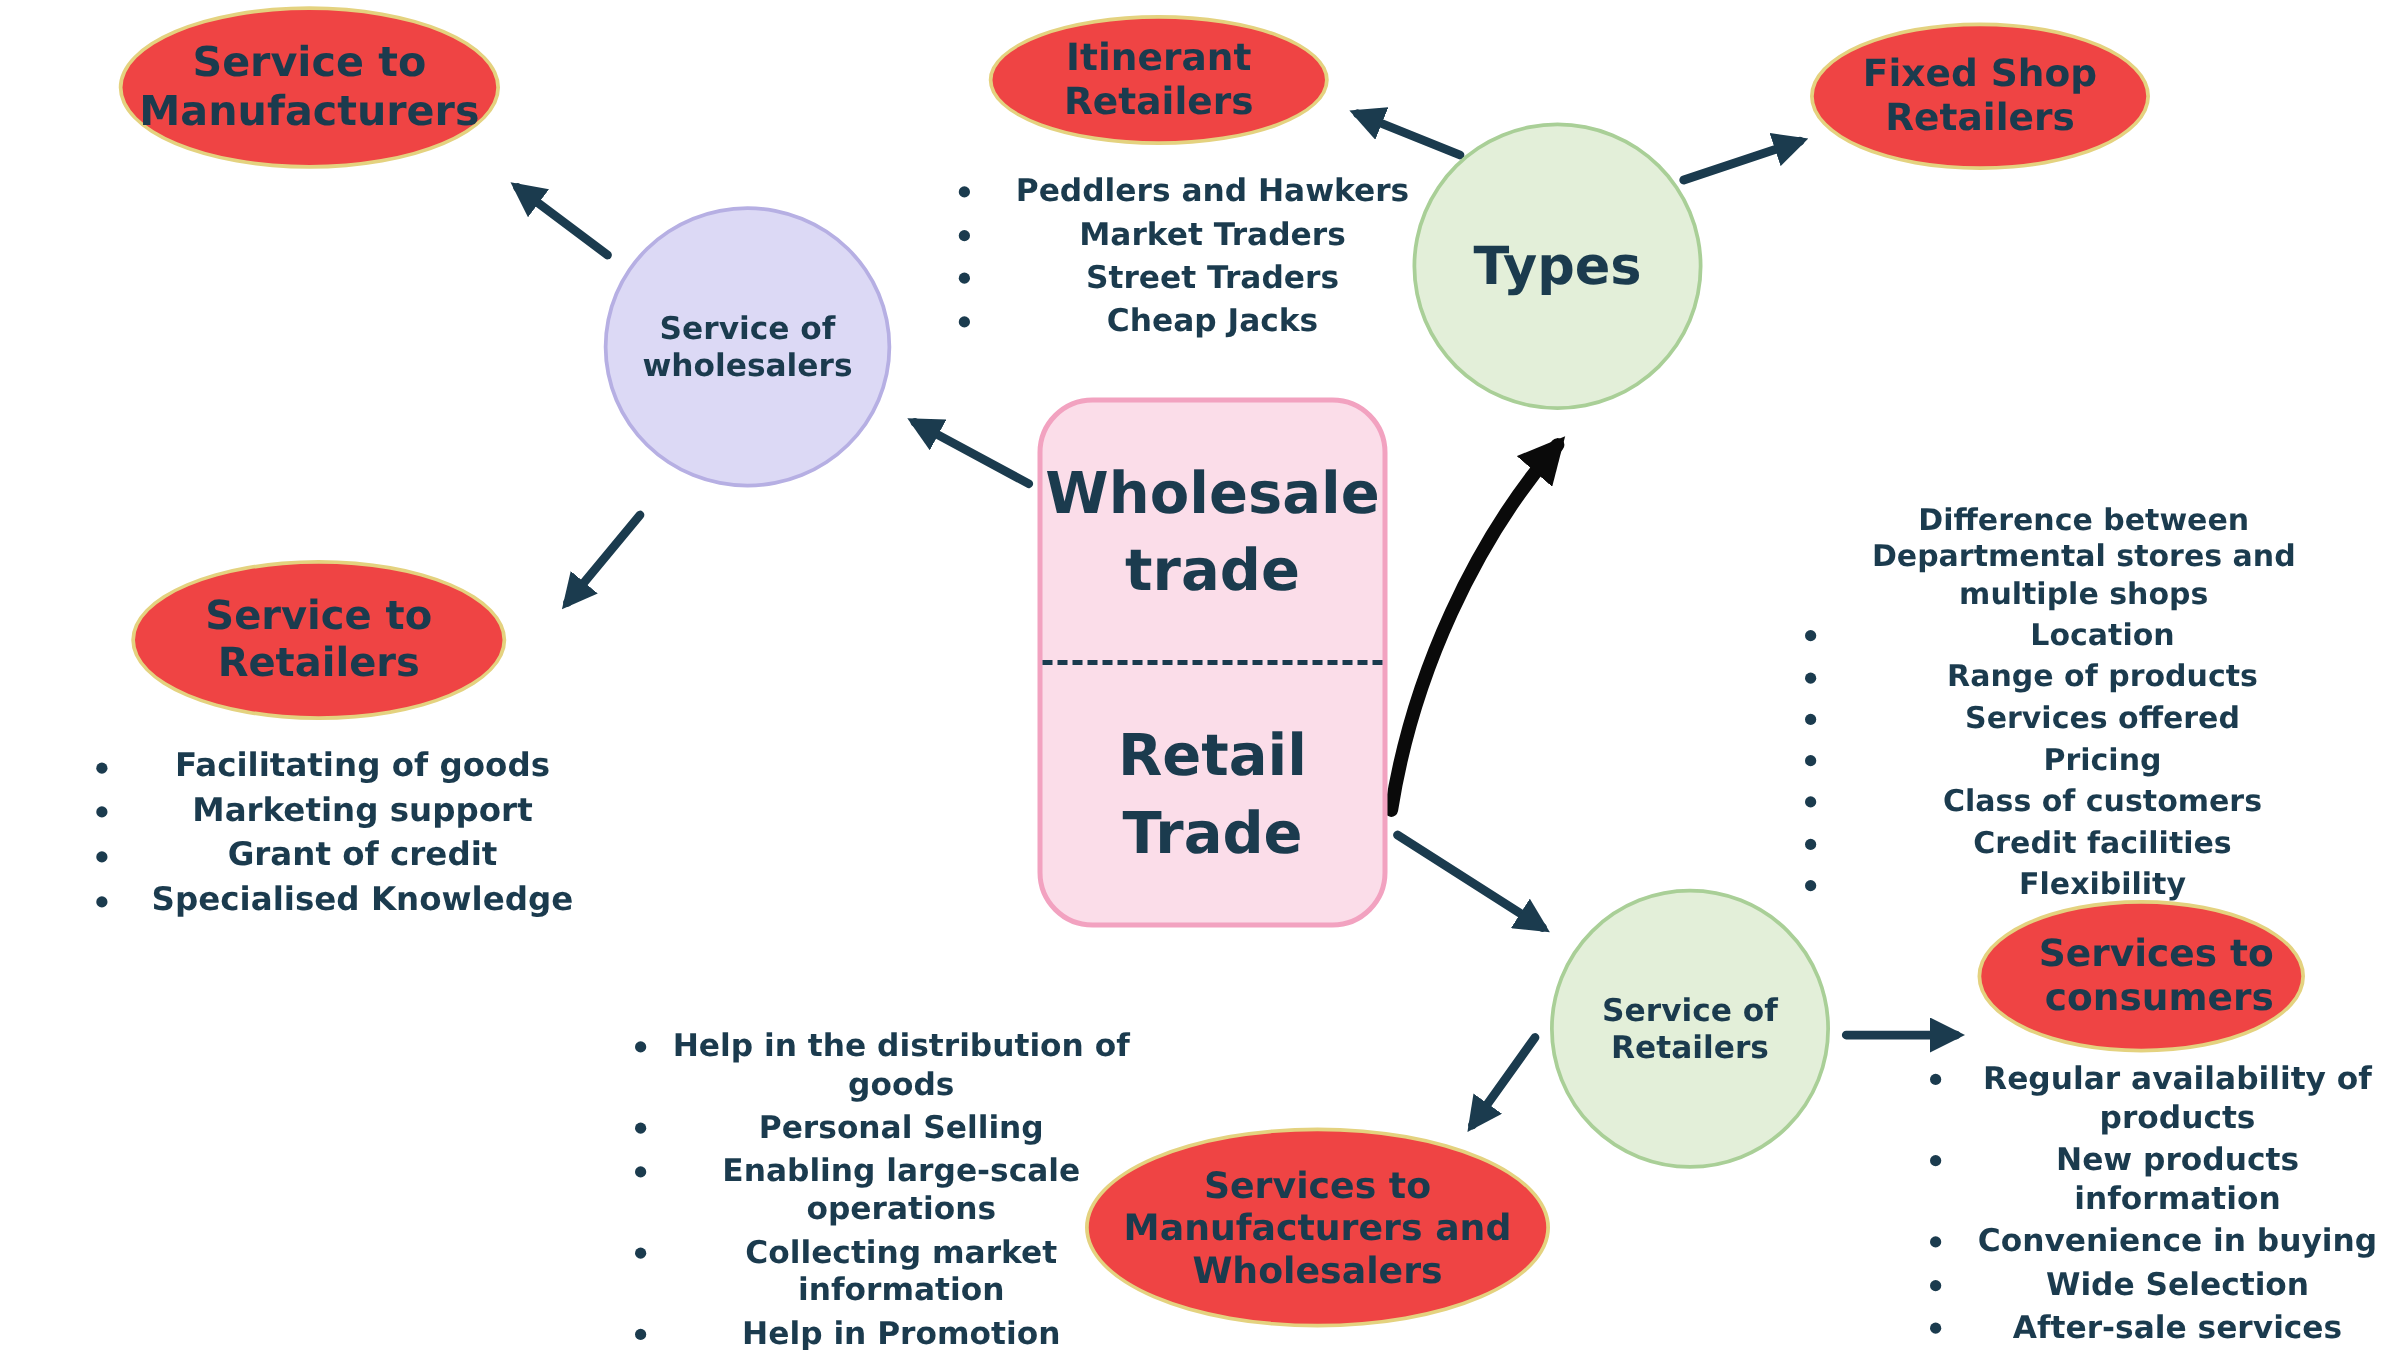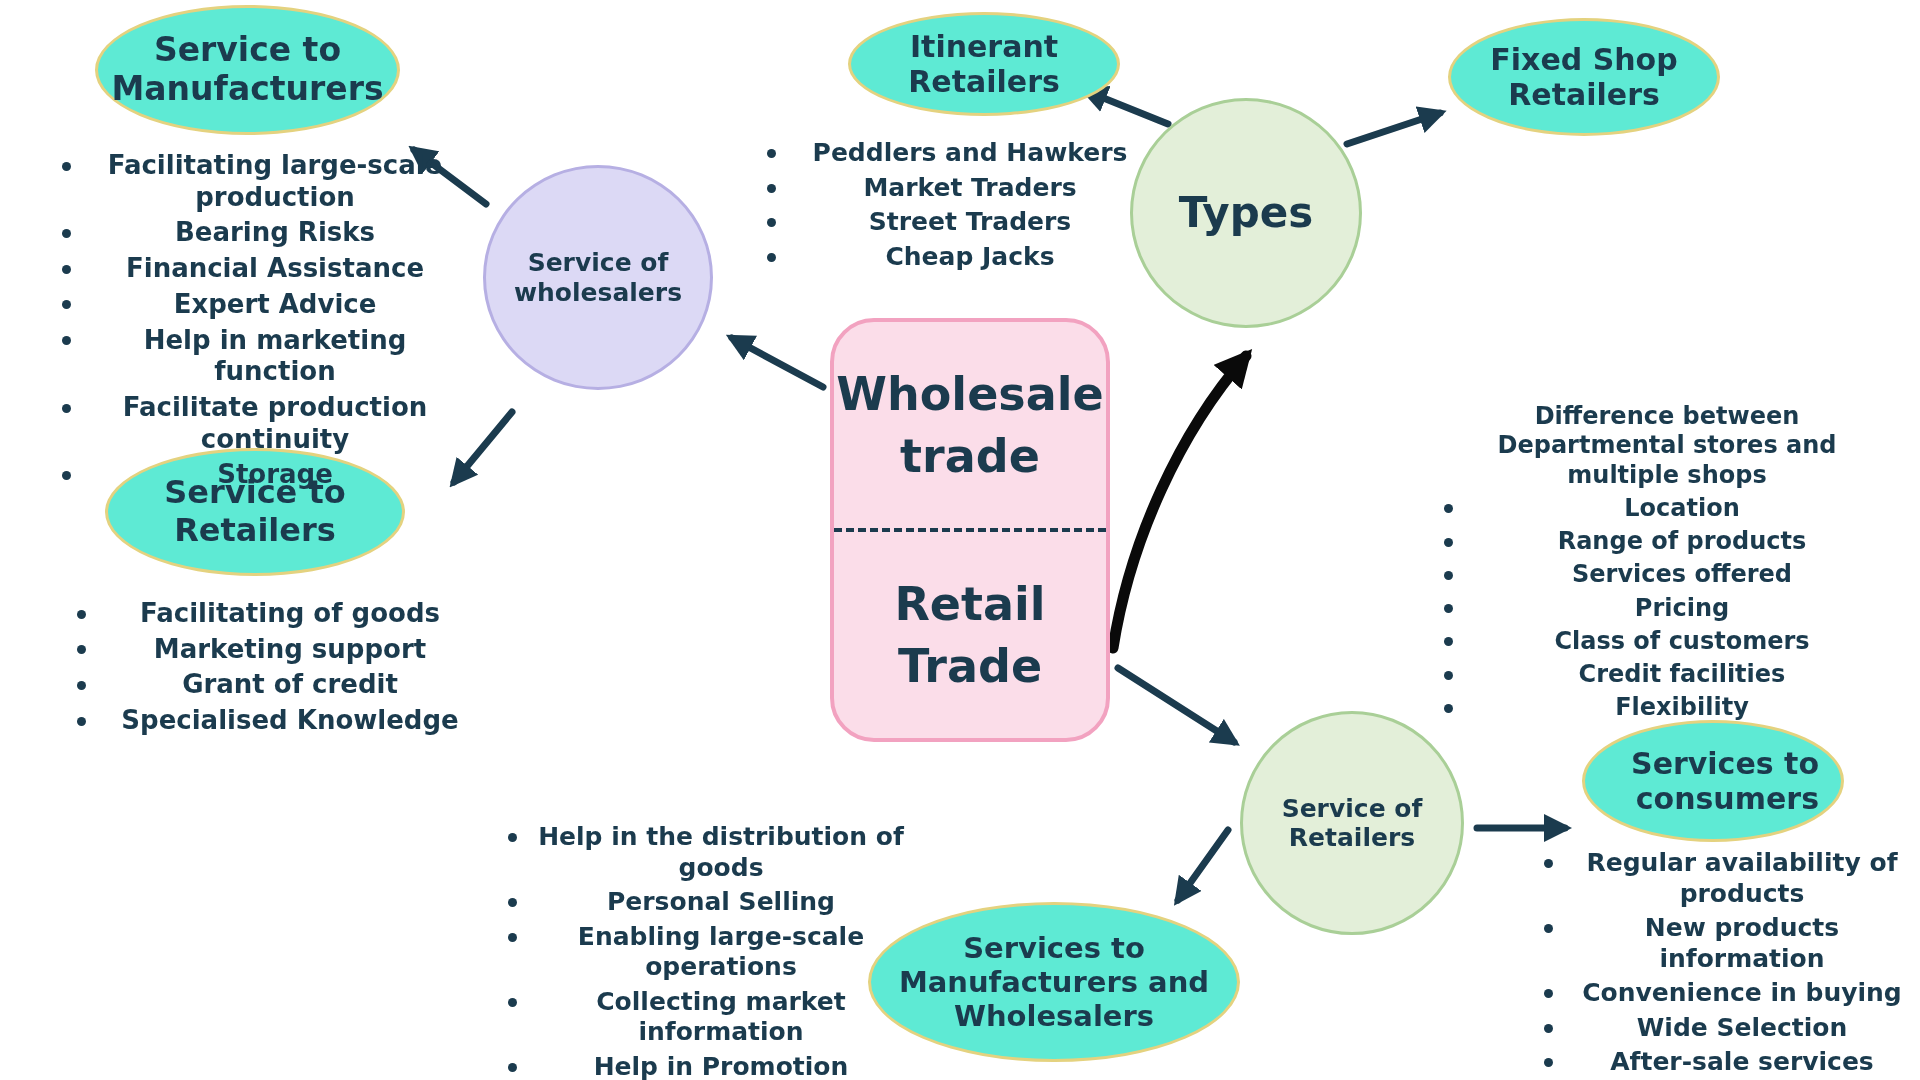--- a/index.html
+++ b/index.html
@@ -12,21 +12,21 @@
   }
   .canvas { position: relative; width: 1920px; height: 1080px; background: #ffffff; }
 
   .bubble {
     position: absolute;
     border-radius: 50%;
     display: flex; align-items: center; justify-content: center;
     text-align: center; font-weight: bold; line-height: 1.18;
     padding: 6px 22px;
   }
-  .yellow { background: #5eead4; border: 3px solid #e4d27f; }
+  .yellow { background: #ef4444; border: 3px solid #e4d27f; }
   .purple { background: #dcd9f5; border: 3px solid #b6afe3; }
   .green  { background: #e3efd9; border: 3px solid #a9cf97; }
 
   .note-list { position: absolute; font-weight: bold; line-height: 1.22; }
   .note-list ul { list-style: none; }
   .note-list li { position: relative; text-align: center; padding: 2px 6px 2px 36px; }
   .note-list li::before {
     content: ""; position: absolute; left: 12px; top: 0.52em;
     width: 9px; height: 9px; border-radius: 50%; background: #1b3b4e;
   }
@@ -77,36 +77,25 @@
     <div class="divider"></div>
     <div class="half">Retail Trade</div>
   </div>
 
   <div class="bubble purple fs31" style="left:483px; top:165px; width:230px; height:225px;">Service of wholesalers</div>
   <div class="bubble green fs34" style="left:1130px; top:98px; width:232px; height:230px;">Types</div>
   <div class="bubble green fs31" style="left:1240px; top:711px; width:224px; height:224px;">Service of Retailers</div>
 
   <div class="bubble yellow fs33" style="left:95px; top:5px; width:305px; height:130px;">Service to Manufacturers</div>
   <div class="bubble yellow fs32" style="left:105px; top:448px; width:300px; height:128px;">Service to Retailers</div>
-  <div class="bubble yellow fs30" style="left:848px; top:12px; width:272px; height:104px;">Itinerant Retailers</div>
+  <div class="bubble yellow fs30" style="left:791px; top:12px; width:272px; height:104px;">Itinerant Retailers</div>
   <div class="bubble yellow fs30" style="left:1448px; top:18px; width:272px; height:118px;">Fixed Shop Retailers</div>
   <div class="bubble yellow fs30" style="left:1582px; top:720px; width:262px; height:122px;text-align:right;">Services to consumers</div>
   <div class="bubble yellow fs29" style="left:868px; top:902px; width:372px; height:160px;">Services to Manufacturers and Wholesalers</div>
 
-  <div class="note-list fs26" style="left:50px; top:148px; width:420px;">
-    <ul>
-        <li>Facilitating large-scale production</li>
-        <li>Bearing Risks</li>
-        <li>Financial Assistance</li>
-        <li>Expert Advice</li>
-        <li>Help in marketing function</li>
-        <li>Facilitate production continuity</li>
-        <li>Storage</li>
-      </ul>
-  </div>
 
   <div class="note-list fs26" style="left:65px; top:596px; width:420px;">
     <ul>
         <li>Facilitating of goods</li>
         <li>Marketing support</li>
         <li>Grant of credit</li>
         <li>Specialised Knowledge</li>
       </ul>
   </div>
 

